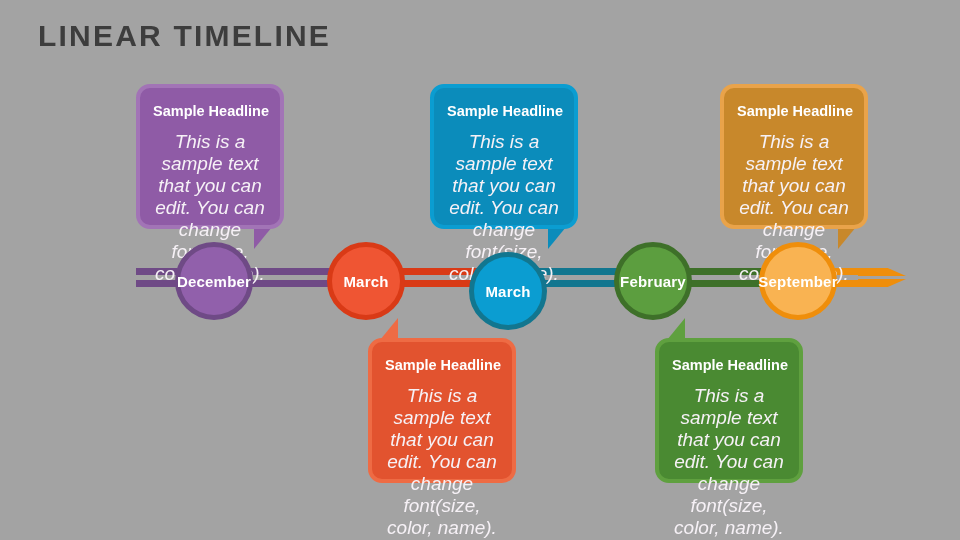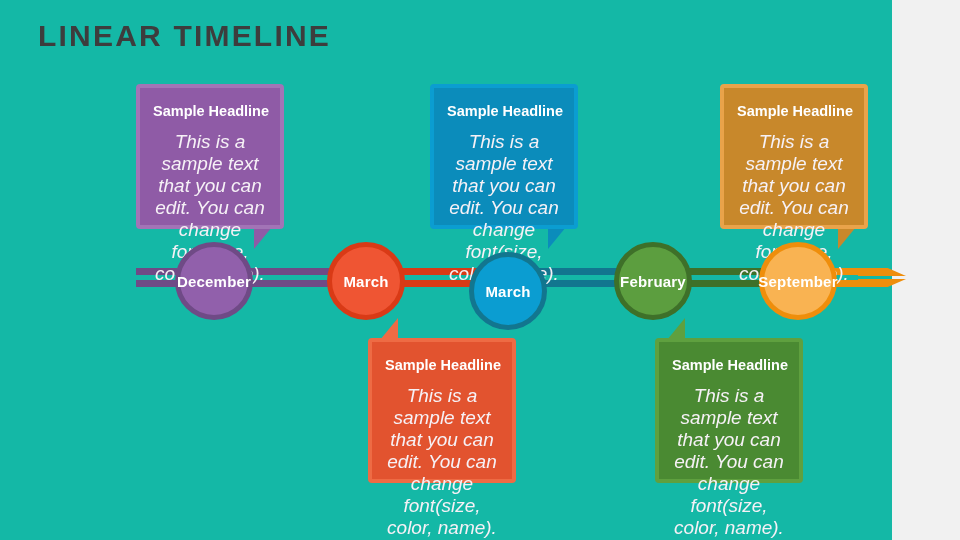--- a/index.html
+++ b/index.html
@@ -12,23 +12,23 @@
     height: 540px;
     overflow: hidden;
     background: #f1f1f1;
     font-family: "Liberation Sans", sans-serif;
     position: relative;
   }
 
   #slide {
     position: absolute;
     left: 0; top: 0;
-    width: 892px;
+    width: 960px;
     height: 540px;
-    background: #14b8a6;
+    background: #a3a3a3;
   }
 
   
   #page-title {
     position: absolute;
     left: 38px;
     top: 18px;
     font-size: 30px;
     font-weight: bold;
     letter-spacing: 2.2px;
@@ -89,21 +89,21 @@
     font-size: 15px;
     letter-spacing: 0.2px;
     white-space: nowrap;
     text-align: center;
   }
 
   
   .card {
     position: absolute;
     box-sizing: border-box;
-    border-radius: 4px;
+    border-radius: 14px;
     padding: 14px 13px 12px 13px;
     text-align: center;
     z-index: 3;
   }
   .card-headline {
     color: #ffffff;
     font-weight: bold;
     font-size: 14.5px;
     line-height: 19px;
     margin-bottom: 10px;

